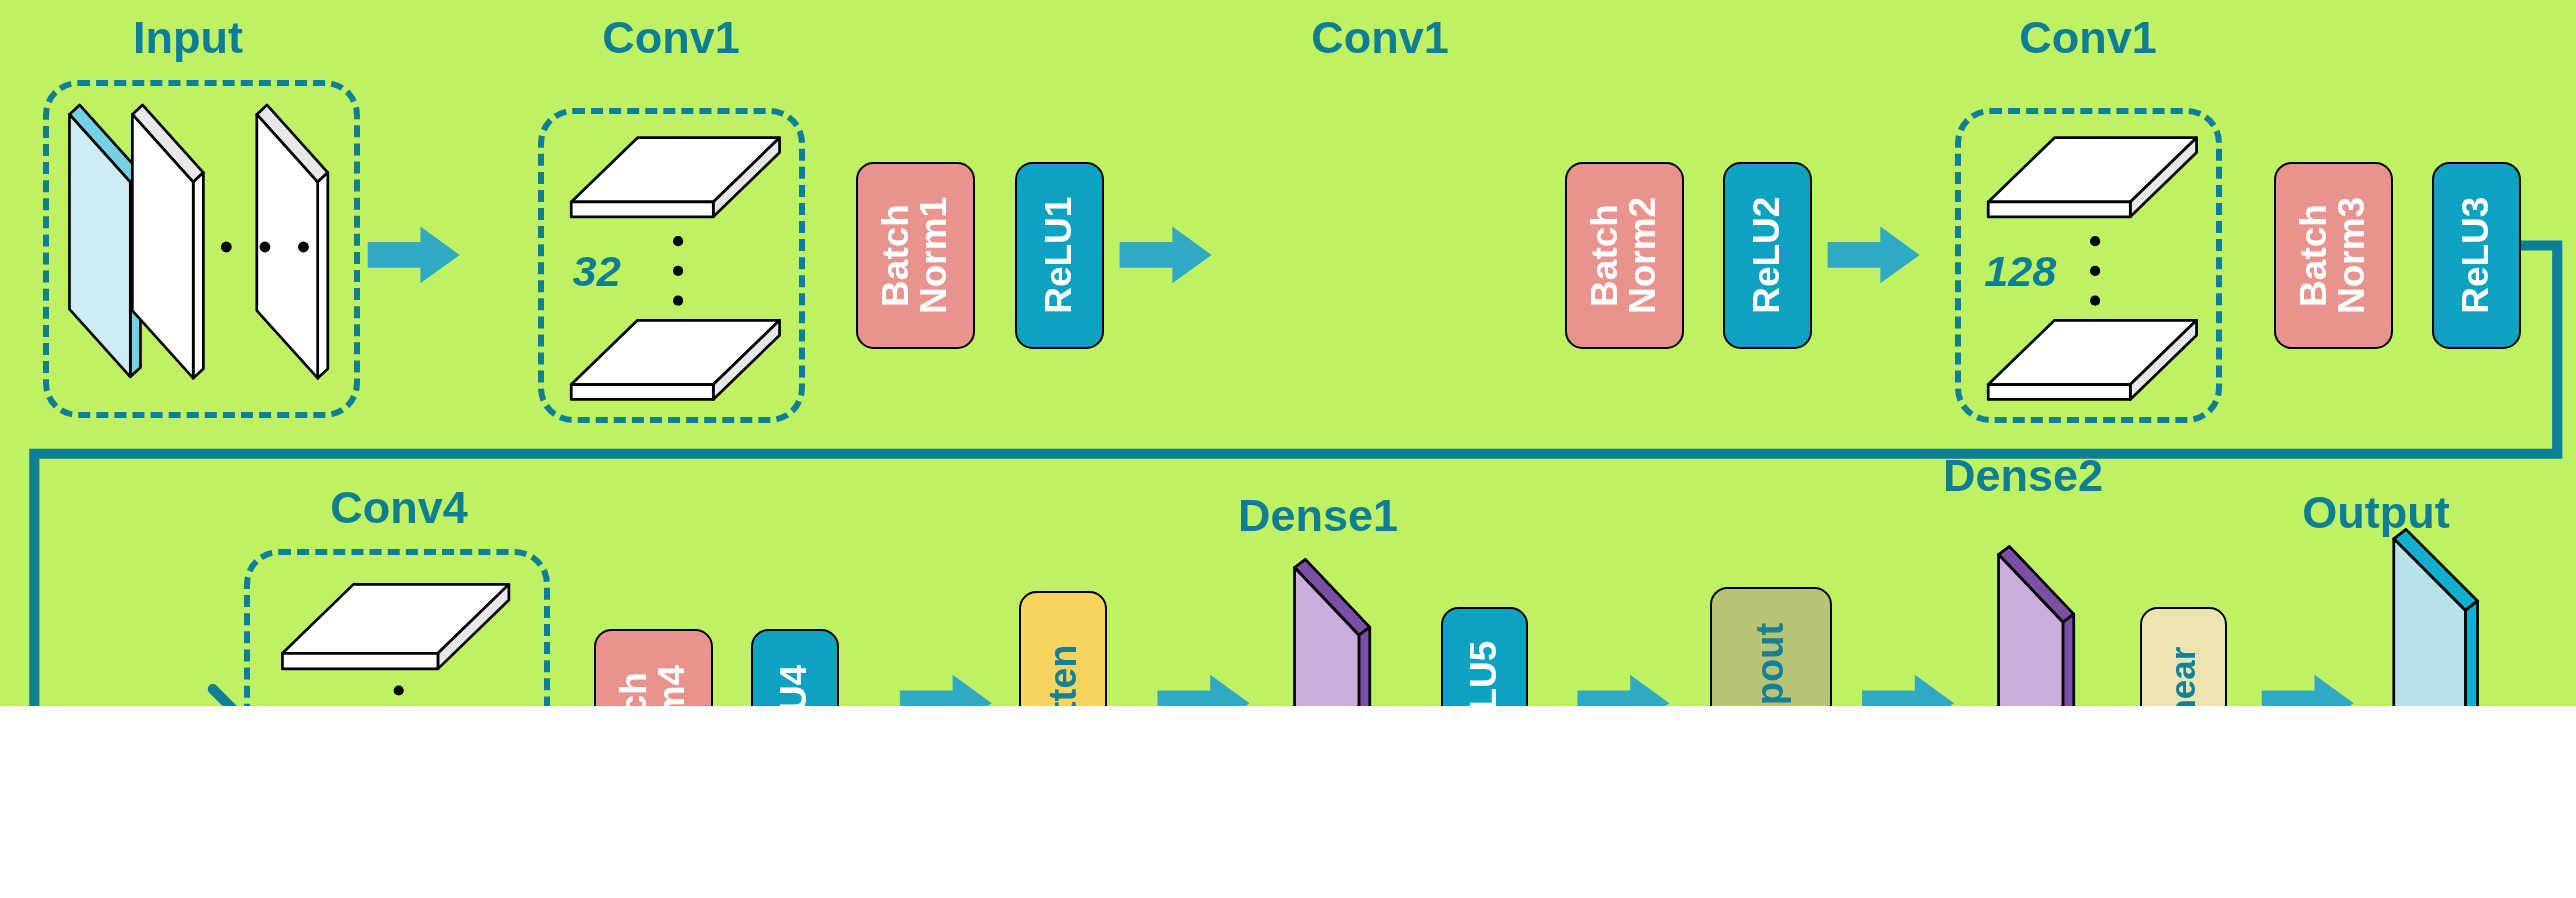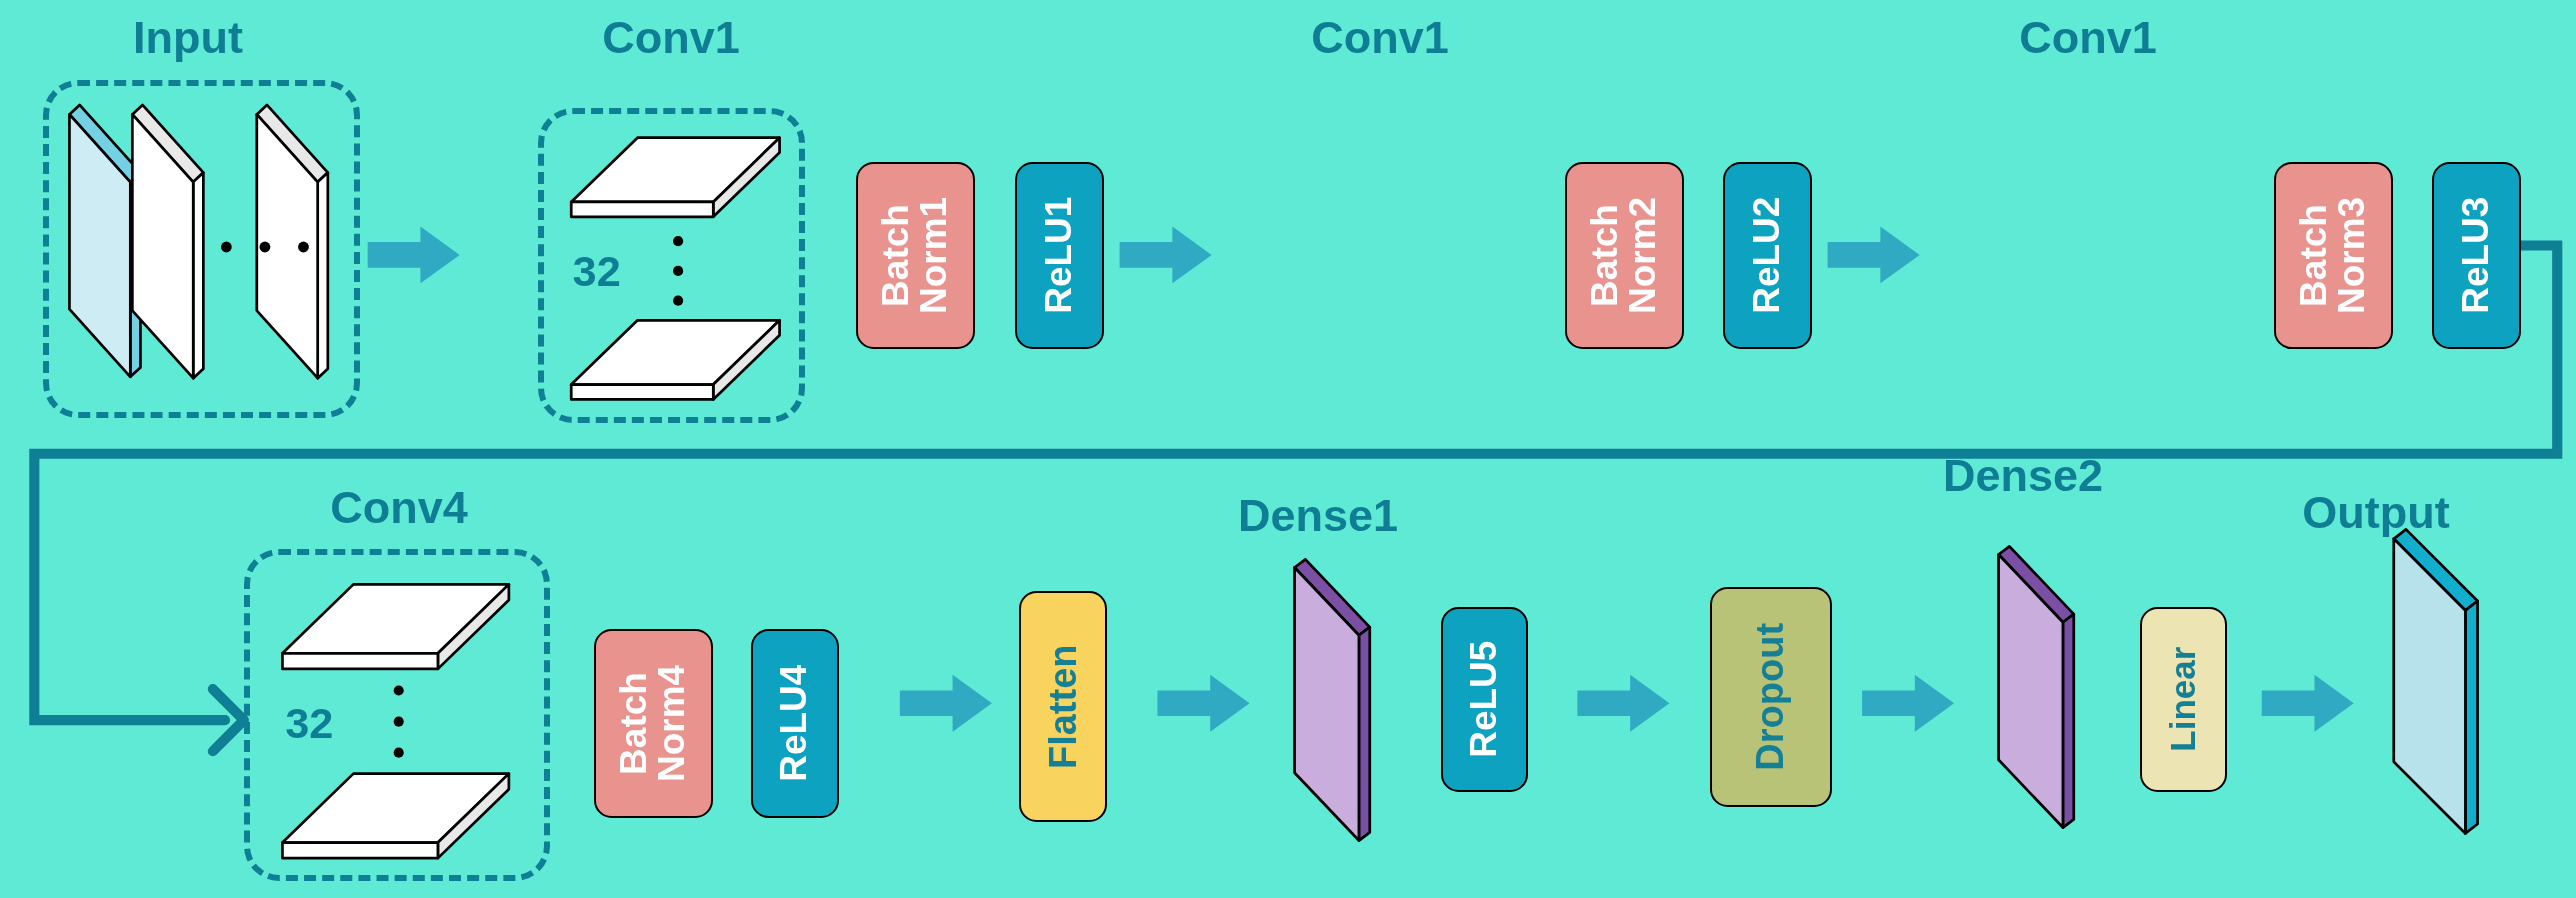--- a/index.html
+++ b/index.html
@@ -1,26 +1,26 @@
 <!DOCTYPE html>
 <html style="font-size:10.8px"><head>
 <meta charset="utf-8">
 <style>
   html,body { margin:0; padding:0; background:#ffffff; }
   #canvas {
-    position:relative; width:2576px; height:898px; background:#5eead4;
+    position:relative; width:2576px; height:706px; background:#bef264;
     font-family:"Liberation Sans", sans-serif; overflow:hidden;
   }
   .title {
     position:absolute; transform:translateX(-50%);
     font-size:45px; font-weight:bold; color:#0f7e94; white-space:nowrap;
   }
   .dashbox {
     position:absolute; border:6.8px dashed #0e7f95; border-radius:35px;
-    box-sizing:border-box; background:transparent;
+    box-sizing:border-box; background:transparent;font-style:italic;
   }
   .node {
     position:absolute; border:2.7px solid #000; border-radius:17.6px;
     box-sizing:border-box; display:flex; align-items:center; justify-content:center;
   }
   .bn   { background:#e9938f; }
   .relu { background:#0da2c0; }
   .flatten { background:#f8d45e; }
   .dropout { background:#b9c377; }
   .linear  { background:#ece5b3; }
@@ -113,20 +113,38 @@
   <div class="node bn" style="left:1565px; top:162px; width:119px; height:187px;">
     <div class="rot white">
         <div>Batch</div>
         <div>Norm2</div>
       </div>
   </div>
   <div class="node relu" style="left:1723px; top:162px; width:89px; height:187px;">
     <div class="rot white">ReLU2</div>
   </div>
 
+  <div class="dashbox" style="left:1955px; top:108px; width:267px; height:315px;">
+    <svg width="254" height="301" viewBox="0 0 375 445" style="position:absolute; left:0; top:0;">
+      <g stroke="#000" stroke-width="4" stroke-linejoin="round">
+        <polygon points="40,130 250,130 348,35 138,35" fill="#ffffff"></polygon>
+        <polygon points="250,152 250,130 348,35 348,57" fill="#e8e8e8"></polygon>
+        <polygon points="40,130 250,130 250,152 40,152" fill="#ffffff"></polygon>
+        <polygon points="40,400 250,400 348,305 138,305" fill="#ffffff"></polygon>
+        <polygon points="250,422 250,400 348,305 348,327" fill="#e8e8e8"></polygon>
+        <polygon points="40,400 250,400 250,422 40,422" fill="#ffffff"></polygon>
+      </g>
+      <g fill="#000">
+        <circle cx="198" cy="188" r="7.5"></circle>
+          <circle cx="198" cy="232" r="7.5"></circle>
+          <circle cx="198" cy="276" r="7.5"></circle>
+      </g>
+      <text x="34" y="254" font-size="64" font-weight="bold" fill="#0f7e94">128</text>
+    </svg>
+  </div>
   <div class="node bn" style="left:2274px; top:162px; width:119px; height:187px;">
     <div class="rot white">
         <div>Batch</div>
         <div>Norm3</div>
       </div>
   </div>
   <div class="node relu" style="left:2432px; top:162px; width:89px; height:187px;">
     <div class="rot white">ReLU3</div>
   </div>
 

